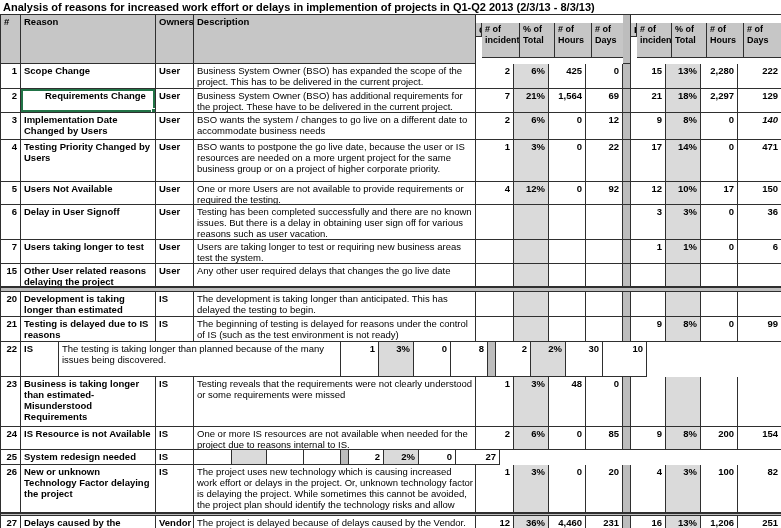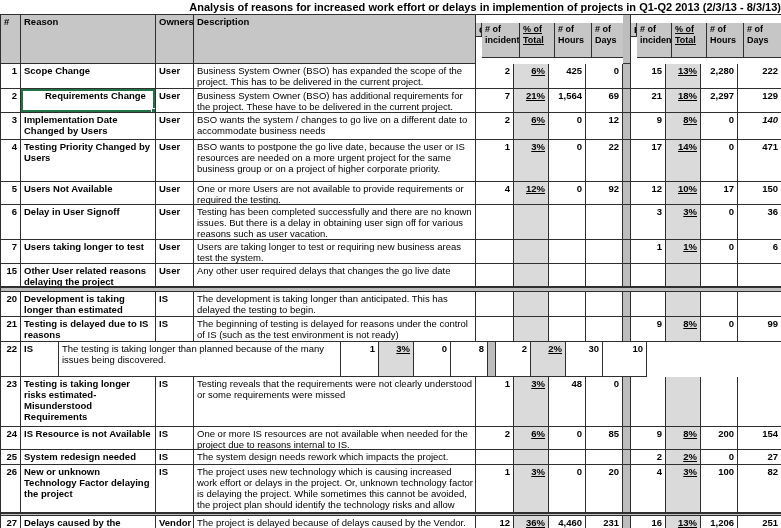--- a/index.html
+++ b/index.html
@@ -1,35 +1,35 @@
 <!DOCTYPE html>
 <html><head>
 <meta charset="utf-8">
 <style>
   html,body{margin:0;padding:0;background:#fff;}
   .sheet{
     position:relative;width:781px;height:528px;overflow:hidden;background:#fff;
     font-family:"Liberation Sans", sans-serif;color:#000;
     --grid:#2f2f2f; --header-bg:#c6c6c6; --pct-bg:#dadada; --sep-bg:#bdbdbd; --sel:#217346;
   }
-  .title-row{height:13px;font-size:11px;font-weight:bold;padding:1px 0 0 3px;white-space:nowrap;overflow:hidden;text-align:right;}
+  .title-row{height:13px;font-size:11px;font-weight:bold;padding:1px 0 0 3px;white-space:nowrap;overflow:hidden;}
   .grid{border-top:1px solid var(--grid);border-left:1px solid var(--grid);}
   .tr{display:flex;align-items:stretch;}
   .td{
     box-sizing:border-box;flex:0 0 auto;overflow:hidden;
     border-right:1px solid var(--grid);border-bottom:1px solid var(--grid);
     font-size:9.5px;line-height:11px;padding:1px 2px 0 3px;vertical-align:top;position:relative;
   }
   .b{font-weight:bold;}
   .num{text-align:right;padding-right:3px;}
   .w-num{width:20px}.w-reason{width:135px}.w-owner{width:38px}.w-desc{width:282px}
   .w-qi{width:38px}.w-qp{width:35px}.w-qh{width:37px}.w-qd{width:37px}
   .w-sep{width:8px}
   .w-fi{width:35px}.w-fp{width:35px}.w-fh{width:37px}.w-fd{width:44px}
-  .pct{background:var(--pct-bg);text-decoration:underline;}
+  .pct{background:var(--pct-bg);}
   .sep{background:var(--sep-bg);padding:0;}
   .hd{background:var(--header-bg);font-weight:bold;}
   .hgroup{display:flex;flex-direction:row;flex:0 0 auto;margin-top:8px;}
   .hsec{box-sizing:border-box;height:14px;border-right:1px solid var(--grid);border-bottom:1px solid var(--grid);
         font-size:9.5px;font-weight:bold;background:var(--header-bg);padding:1px 2px 0 3px;white-space:nowrap;overflow:hidden;}
   .hsub{display:flex;height:35px;}
   .hsub .td{height:35px;font-size:9px;line-height:10.5px;padding-top:1px;}
   .band{box-sizing:border-box;background:var(--sep-bg);border-bottom:1px solid var(--grid);border-top:1px solid var(--grid);}
   .selected{box-shadow:inset 0 0 0 2px var(--sel);padding-left:24px;}
   .selected::after{
@@ -235,21 +235,21 @@
           <div class="td b num w-qh" style="height: 35px;">0</div>
           <div class="td b num w-qd" style="height: 35px;">8</div>
           <div class="td sep w-sep" style="height: 35px;"></div>
           <div class="td b num w-fi" style="height: 35px;">2</div>
           <div class="td b num pct w-fp" style="height: 35px;">2%</div>
           <div class="td b num w-fh" style="height: 35px;">30</div>
           <div class="td b num w-fd" style="height: 35px;">10</div>
         </div>
         <div class="tr">
           <div class="td b num w-num" style="height: 50px;">23</div>
-          <div class="td b w-reason" style="height: 50px;">Testing is taking longer risks estimated-Misunderstood Requirements</div>
+          <div class="td b w-reason" style="height: 50px;">Business is taking longer than estimated-Misunderstood Requirements</div>
           <div class="td b w-owner" style="height: 50px;">IS</div>
           <div class="td w-desc" style="height: 50px;">Testing reveals that the requirements were not clearly understood or some requirements were missed</div>
           <div class="td b num w-qi" style="height: 50px;">1</div>
           <div class="td b num pct w-qp" style="height: 50px;">3%</div>
           <div class="td b num w-qh" style="height: 50px;">48</div>
           <div class="td b num w-qd" style="height: 50px;">0</div>
           <div class="td sep w-sep" style="height: 50px;"></div>
           <div class="td b num w-fi" style="height: 50px;"></div>
           <div class="td b num pct w-fp" style="height: 50px;"></div>
           <div class="td b num w-fh" style="height: 50px;"></div>
@@ -267,21 +267,20 @@
           <div class="td sep w-sep" style="height: 23px;"></div>
           <div class="td b num w-fi" style="height: 23px;">9</div>
           <div class="td b num pct w-fp" style="height: 23px;">8%</div>
           <div class="td b num w-fh" style="height: 23px;">200</div>
           <div class="td b num w-fd" style="height: 23px;">154</div>
         </div>
         <div class="tr">
           <div class="td b num w-num" style="height: 15px;">25</div>
           <div class="td b w-reason" style="height: 15px;">System redesign needed</div>
           <div class="td b w-owner" style="height: 15px;">IS</div>
-          <div class="td w-desc" style="height: 15px;">The system design needs rework which impacts the project.</div>
           <div class="td b num w-qi" style="height: 15px;"></div>
           <div class="td b num pct w-qp" style="height: 15px;"></div>
           <div class="td b num w-qh" style="height: 15px;"></div>
           <div class="td b num w-qd" style="height: 15px;"></div>
           <div class="td sep w-sep" style="height: 15px;"></div>
           <div class="td b num w-fi" style="height: 15px;">2</div>
           <div class="td b num pct w-fp" style="height: 15px;">2%</div>
           <div class="td b num w-fh" style="height: 15px;">0</div>
           <div class="td b num w-fd" style="height: 15px;">27</div>
         </div>

